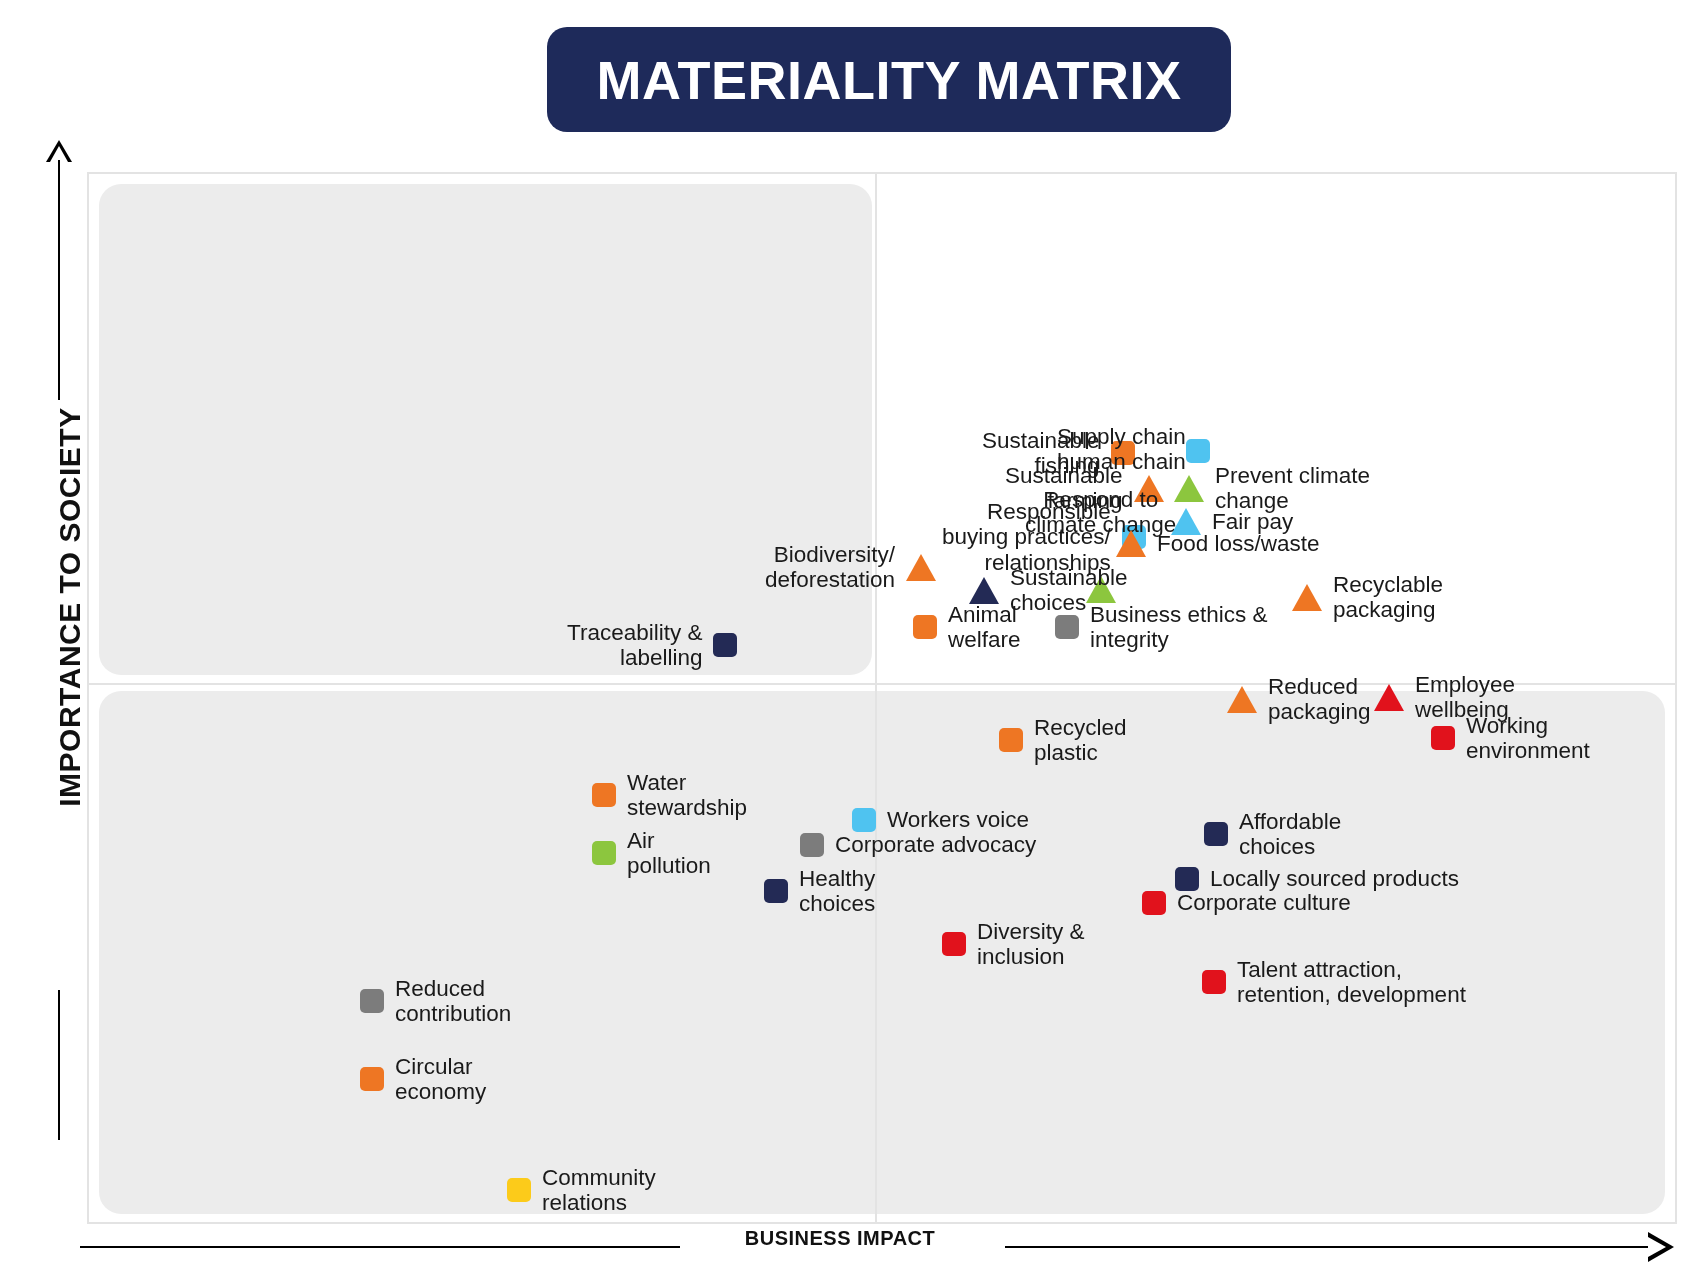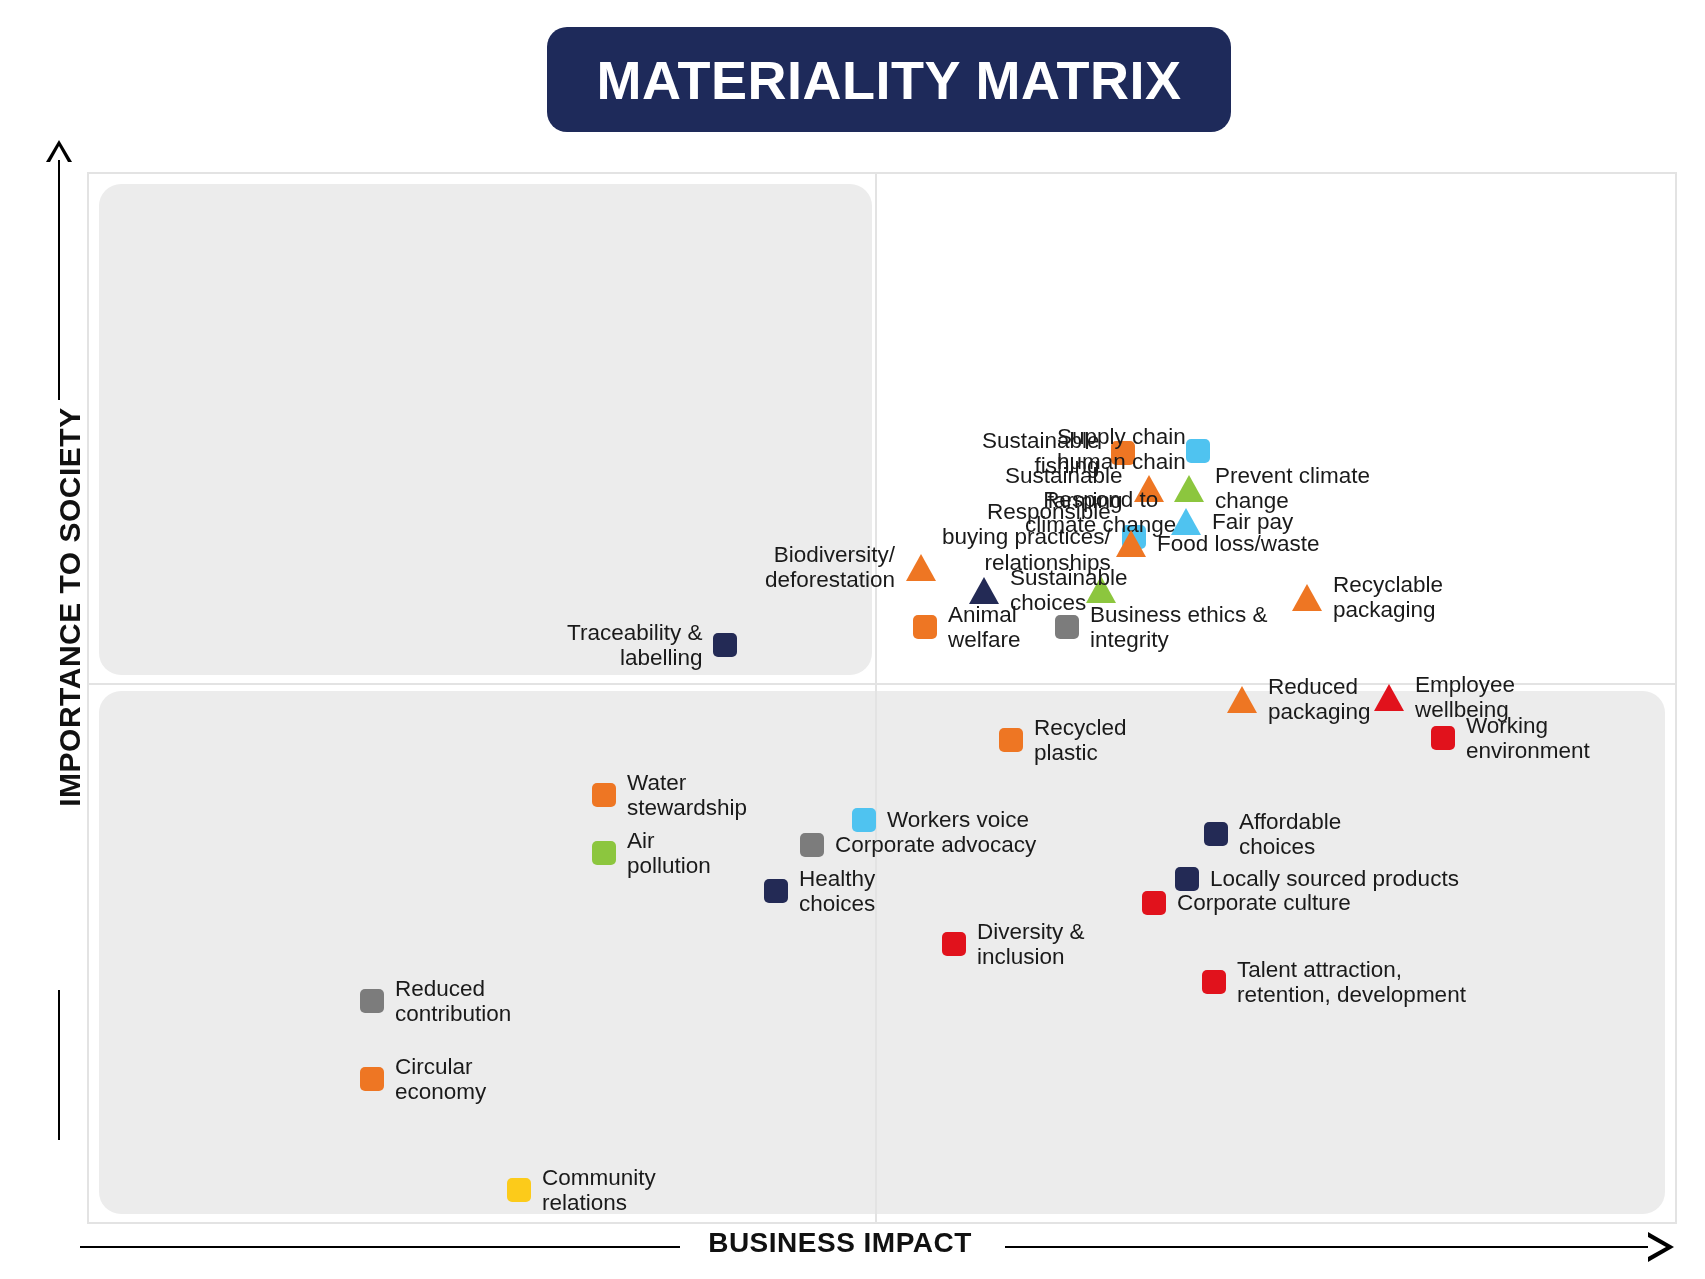--- a/index.html
+++ b/index.html
@@ -173,21 +173,21 @@
     position: absolute;
     left: 0px; top: 20px;
     width: 600px; height: 2px;
     background: #000;
   }
   #x-axis-title {
     position: absolute;
     left: 600px; top: 1px;
     width: 320px;
     text-align: center;
-    font-size: 28px;
+    font-size: 20px;
     font-weight: bold;
     letter-spacing: 0.5px;
     color: #111;
     font-family: "Liberation Sans", sans-serif;
   }
   #x-axis-line-right {
     position: absolute;
     left: 925px; top: 20px;
     width: 650px; height: 2px;
     background: #000;

